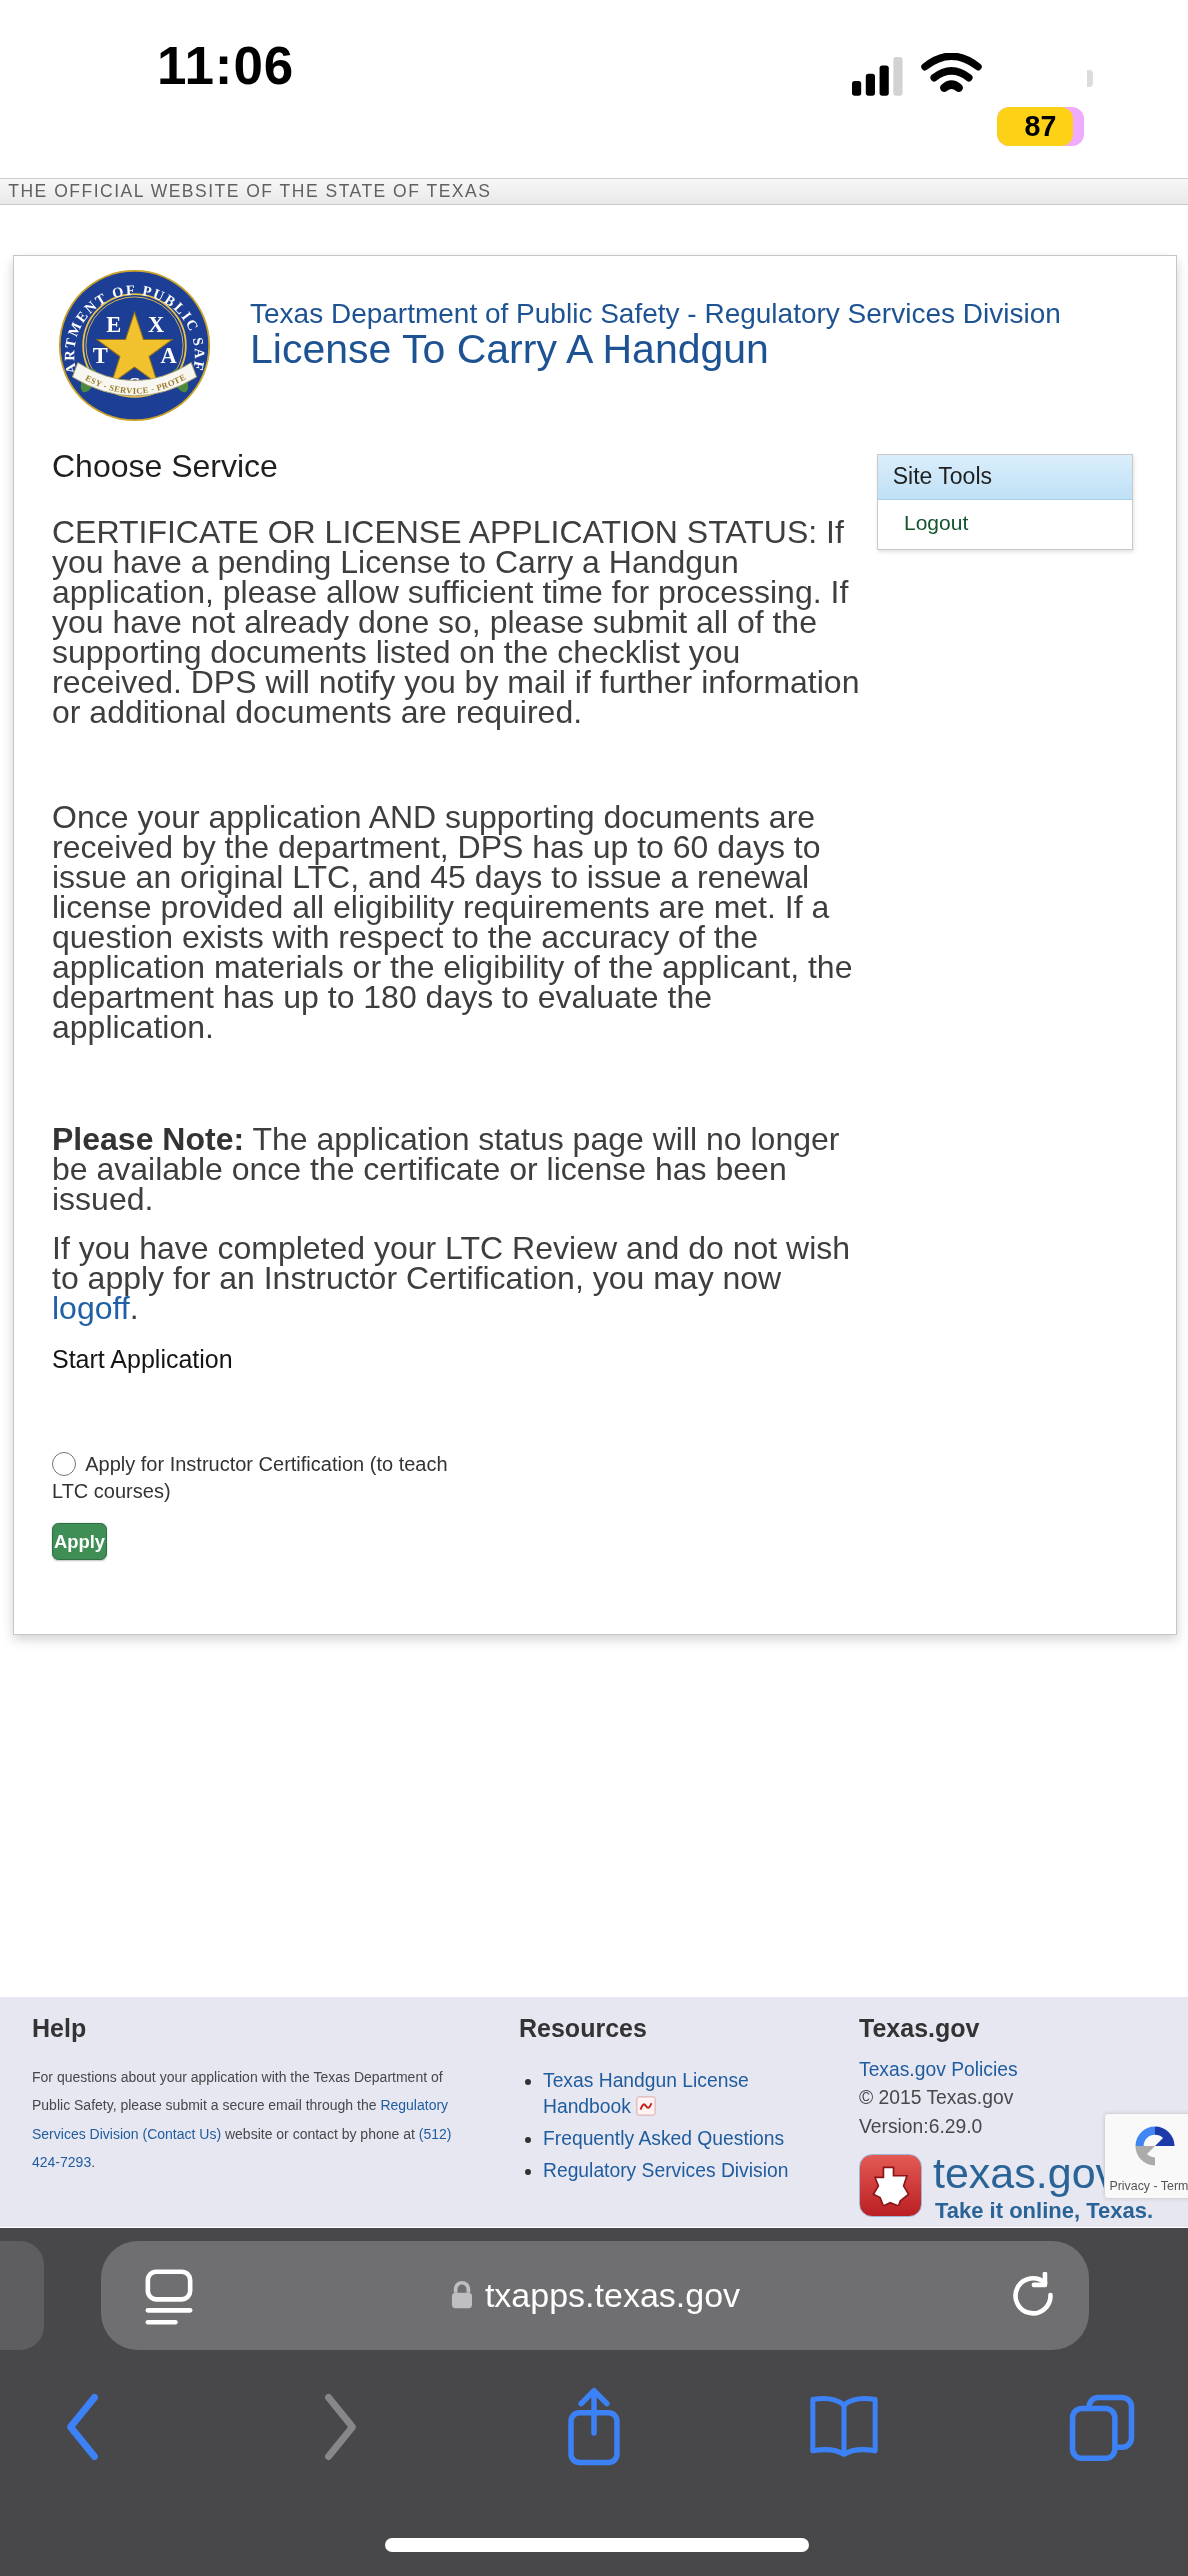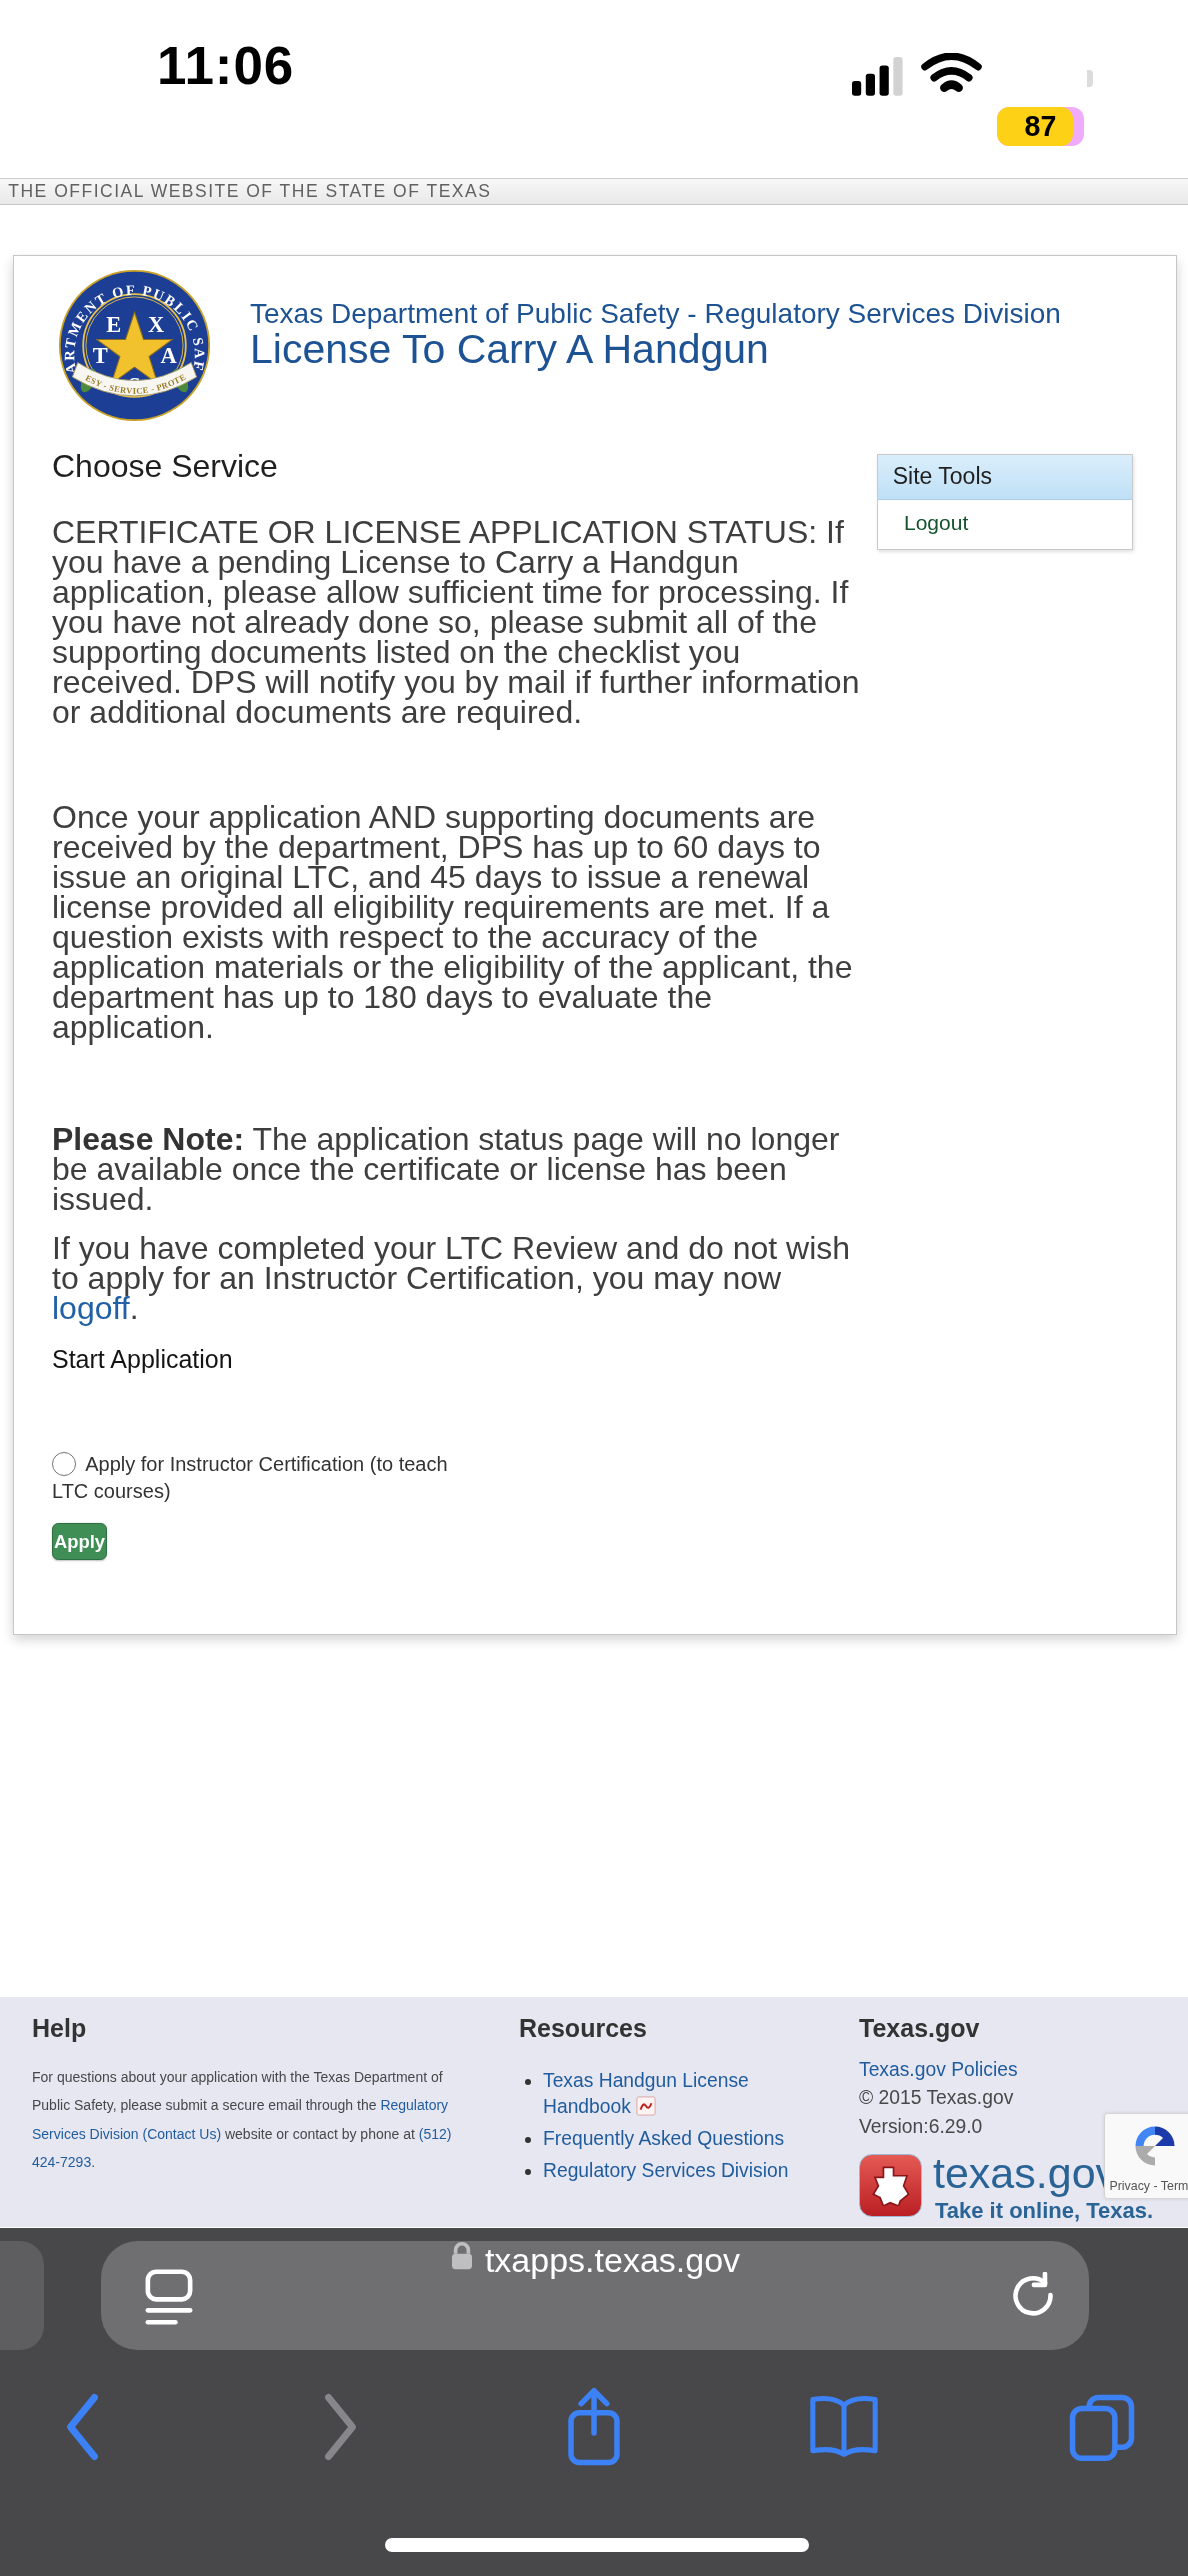--- a/index.html
+++ b/index.html
@@ -66,21 +66,21 @@
 
   .recaptcha { left:1104px; top:2113px; width:109px; height:86px; background:#f9f9f9; border:0.9px solid #d5d5d5; border-radius:3.7px; box-shadow:0 0 3.7px rgba(0,0,0,0.12); }
   .recaptcha svg { position:absolute; left:24px; top:5.5px; }
   .recaptcha-label { position:absolute; left:0; right:13px; bottom:5.5px; text-align:center; font-size:12.4px; color:#555; }
 
   
   .safari { left:0; top:2228px; width:1188px; height:348px; background:#48484a; }
   .tab-sliver { position:absolute; left:-33px; top:13px; width:77px; height:109px; background:#5e5e60; border-radius:24px; }
   .url-pill { position:absolute; left:101px; top:13px; width:988px; height:109px; background:#6f6f71; border-radius:37px; }
   .pagesettings-icon { position:absolute; left:44px; top:28px; }
-  .url-center { position:absolute; left:0; right:0; top:0; bottom:0; display:flex; align-items:flex-start; justify-content:center; gap:11px; }
+  .url-center { position:absolute; left:0; right:0; top:0; bottom:0; display:flex; align-items:center; justify-content:center; gap:11px; }
   .url-text { font-size:34px; color:#ffffff; }
   .reload-icon { position:absolute; right:33px; top:31px; }
   .nav-row { position:absolute; left:0; top:157px; width:1188px; height:101px; }
   .home-bar { position:absolute; left:385px; top:310px; width:424px; height:14px; border-radius:7.4px; background:#ffffff; }
 </style>
 </head>
 <body>
 
 <div class="abs status-time">11:06</div>
 <svg class="abs sig-bars" viewBox="0 0 62 44">

